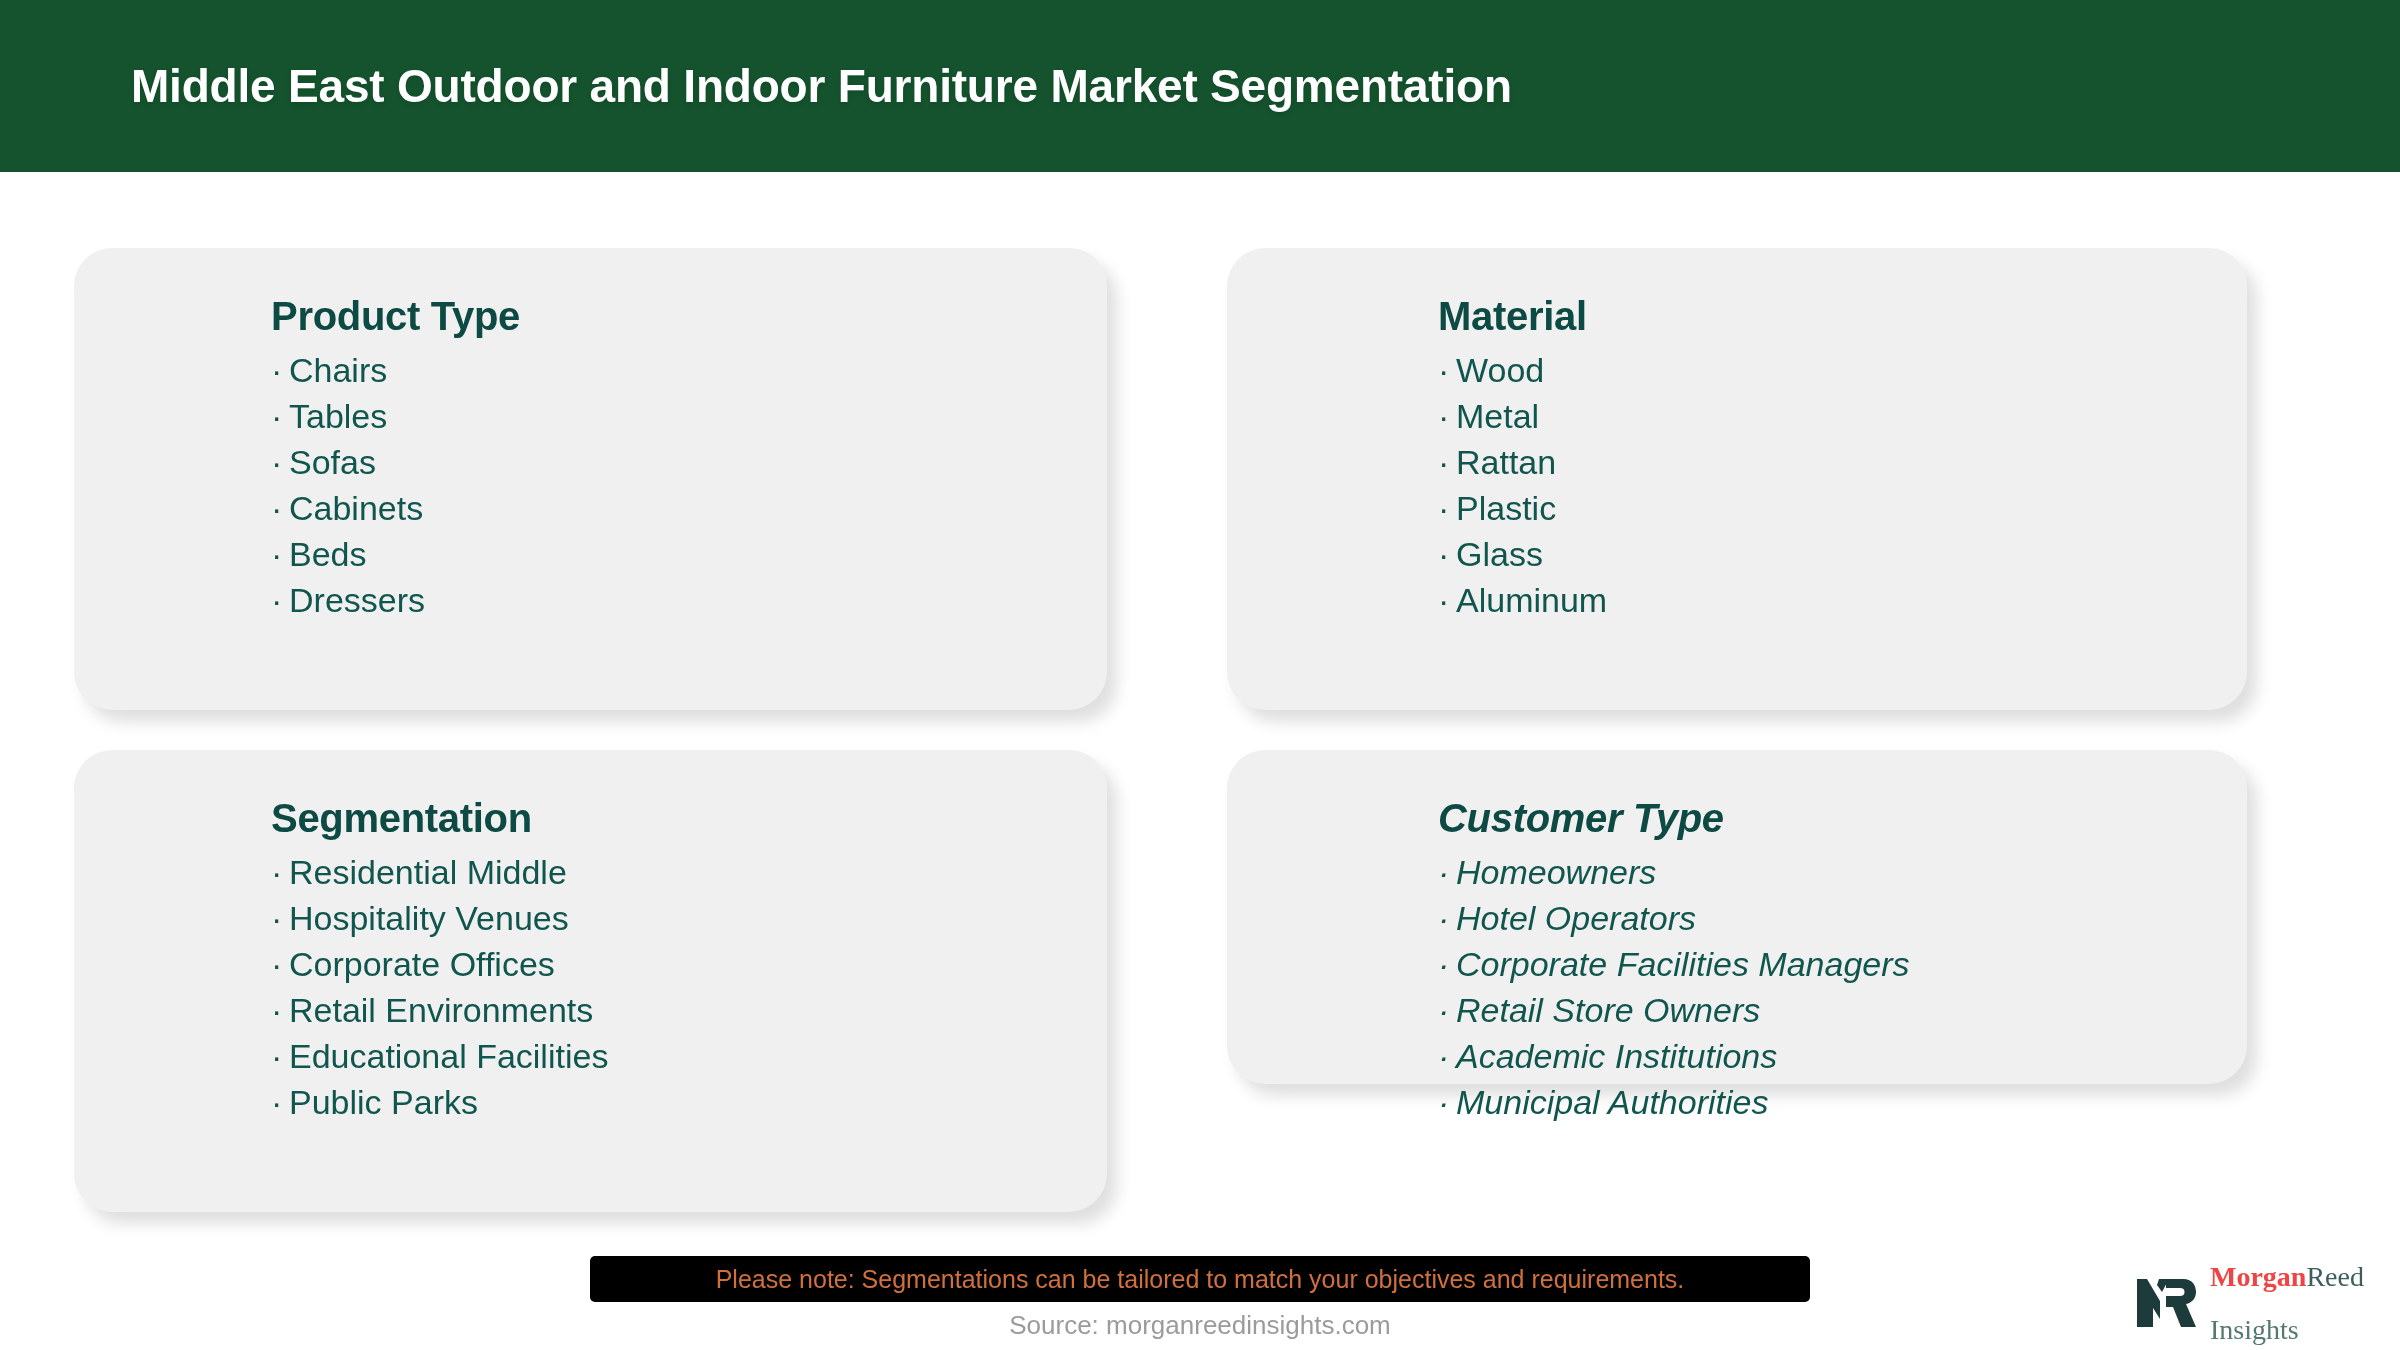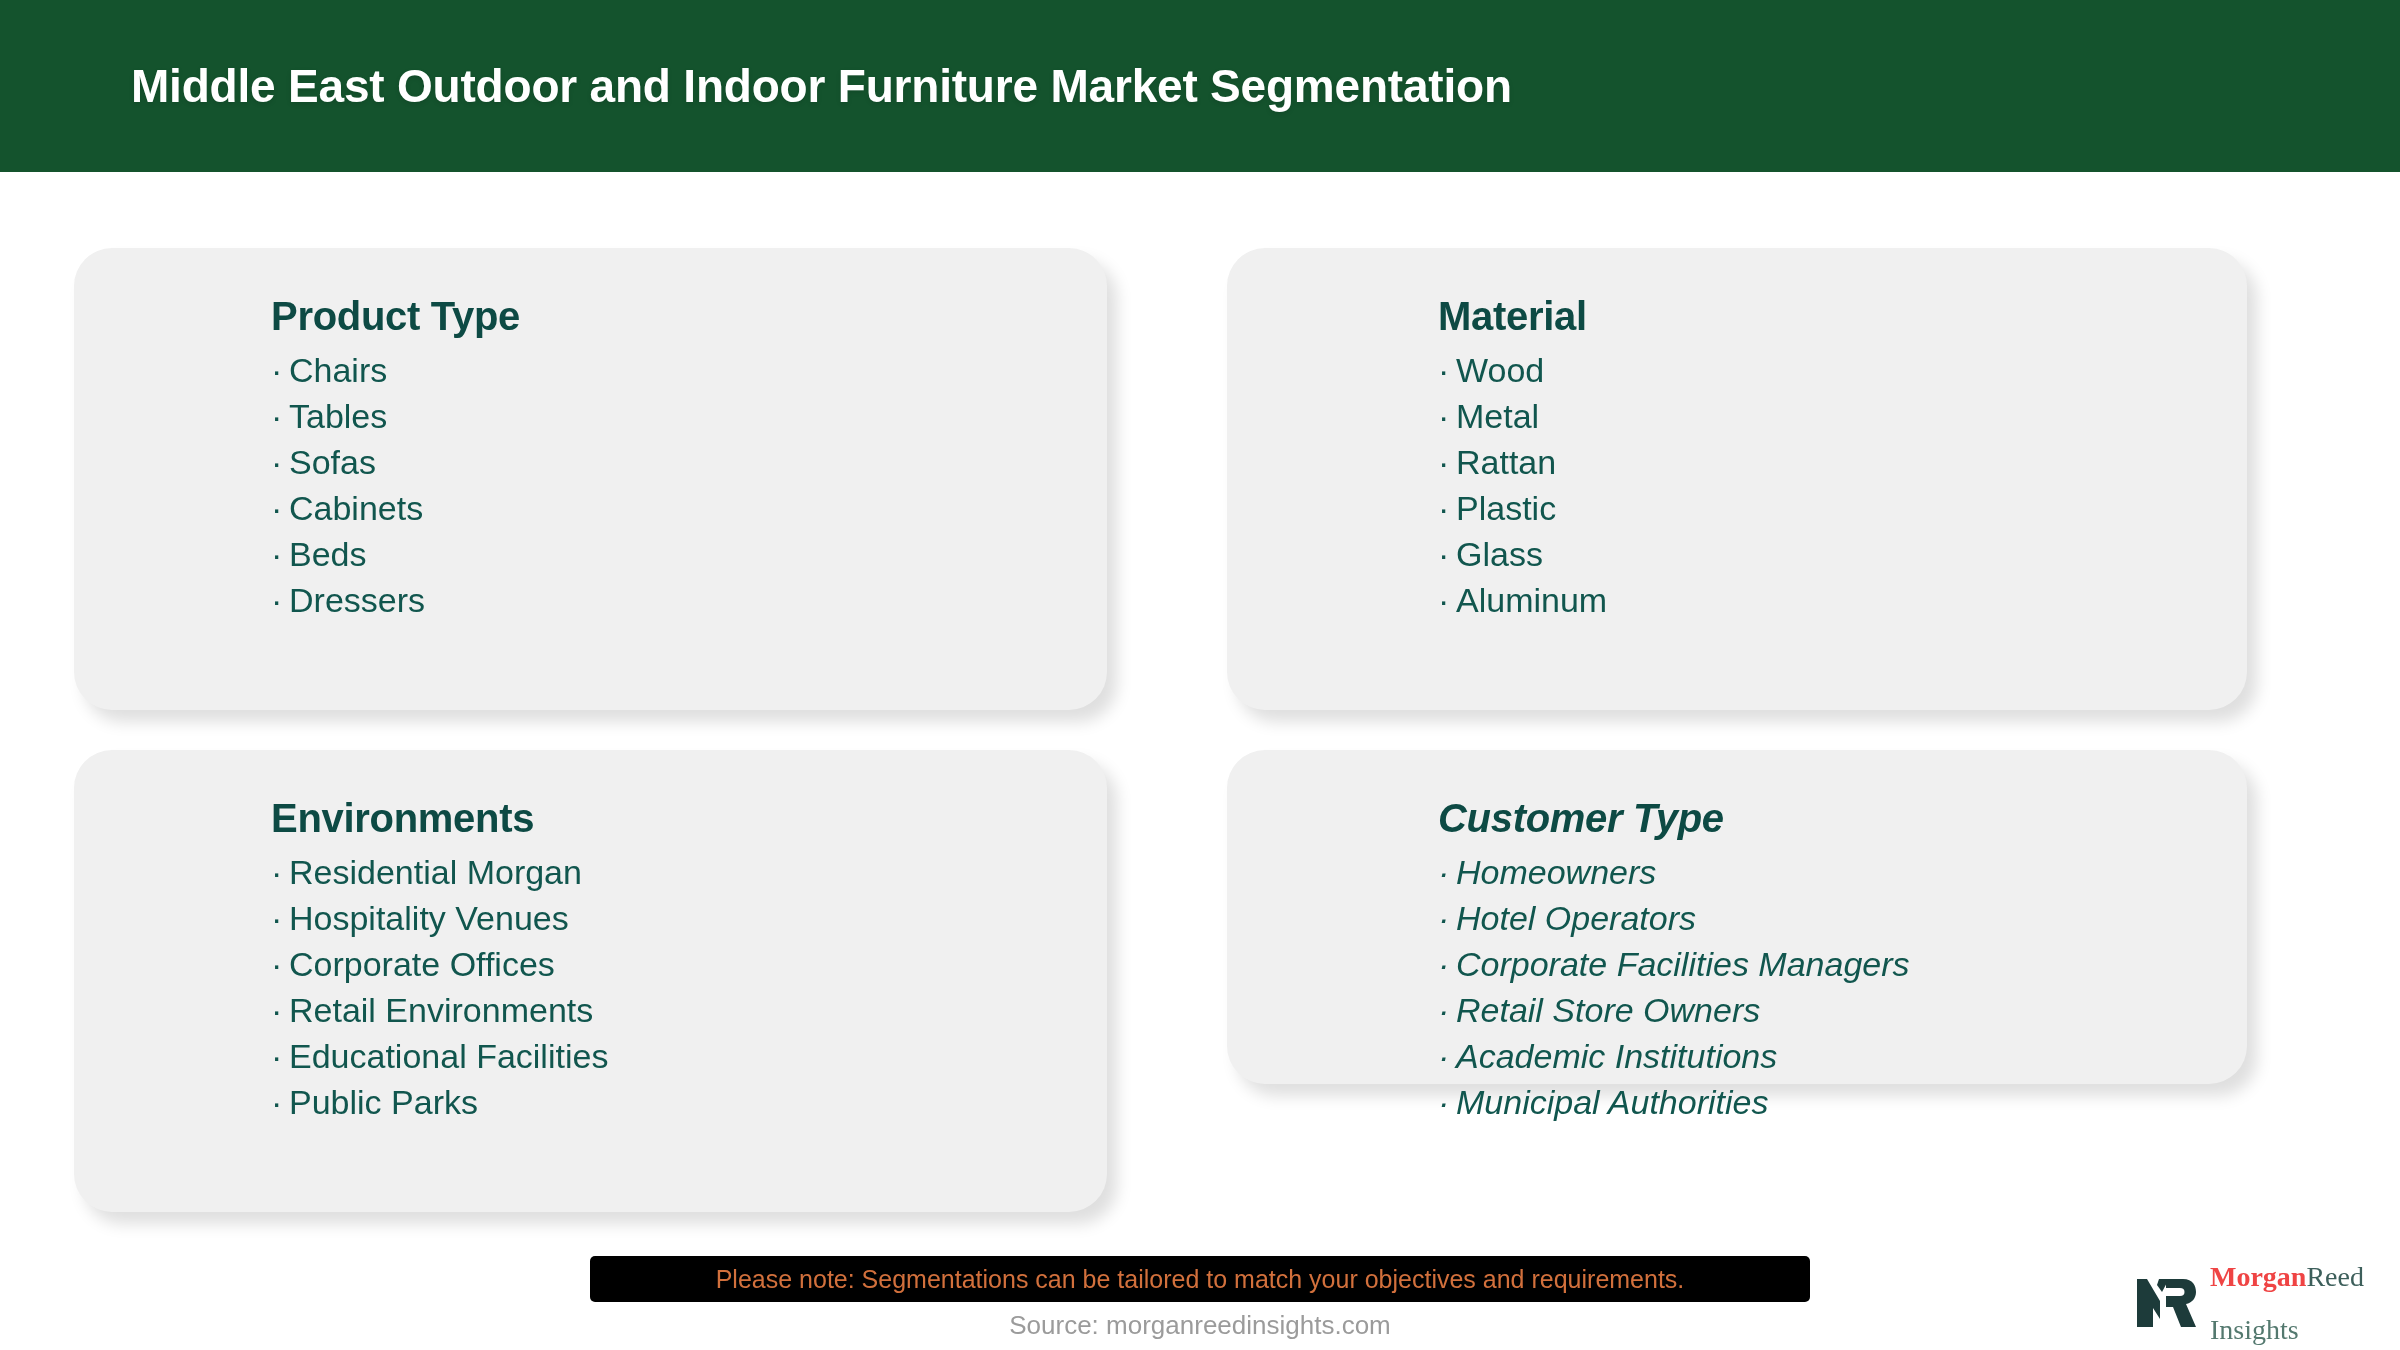--- a/index.html
+++ b/index.html
@@ -225,25 +225,25 @@
         <li>
             <span class="bullet-dot">·</span>
             <span>Aluminum</span>
           </li>
       </ul>
     </div>
   </div>
 
   <div class="card card-pos-2">
     <div class="card-inner">
-      <div class="card-heading">Environments</div>
+      <div class="card-heading">Segmentation</div>
       <ul class="card-list">
         <li>
             <span class="bullet-dot">·</span>
-            <span>Residential Morgan</span>
+            <span>Residential Middle</span>
           </li>
         <li>
             <span class="bullet-dot">·</span>
             <span>Hospitality Venues</span>
           </li>
         <li>
             <span class="bullet-dot">·</span>
             <span>Corporate Offices</span>
           </li>
         <li>

